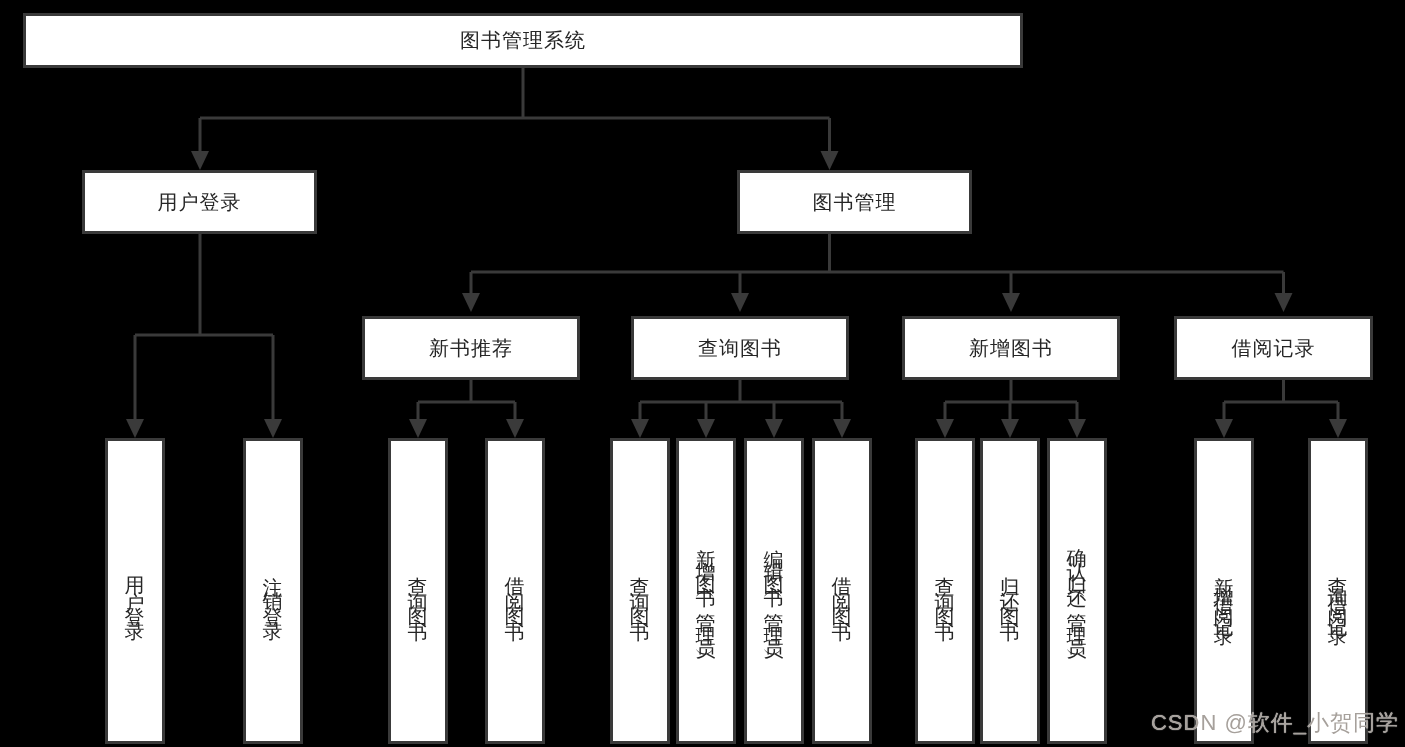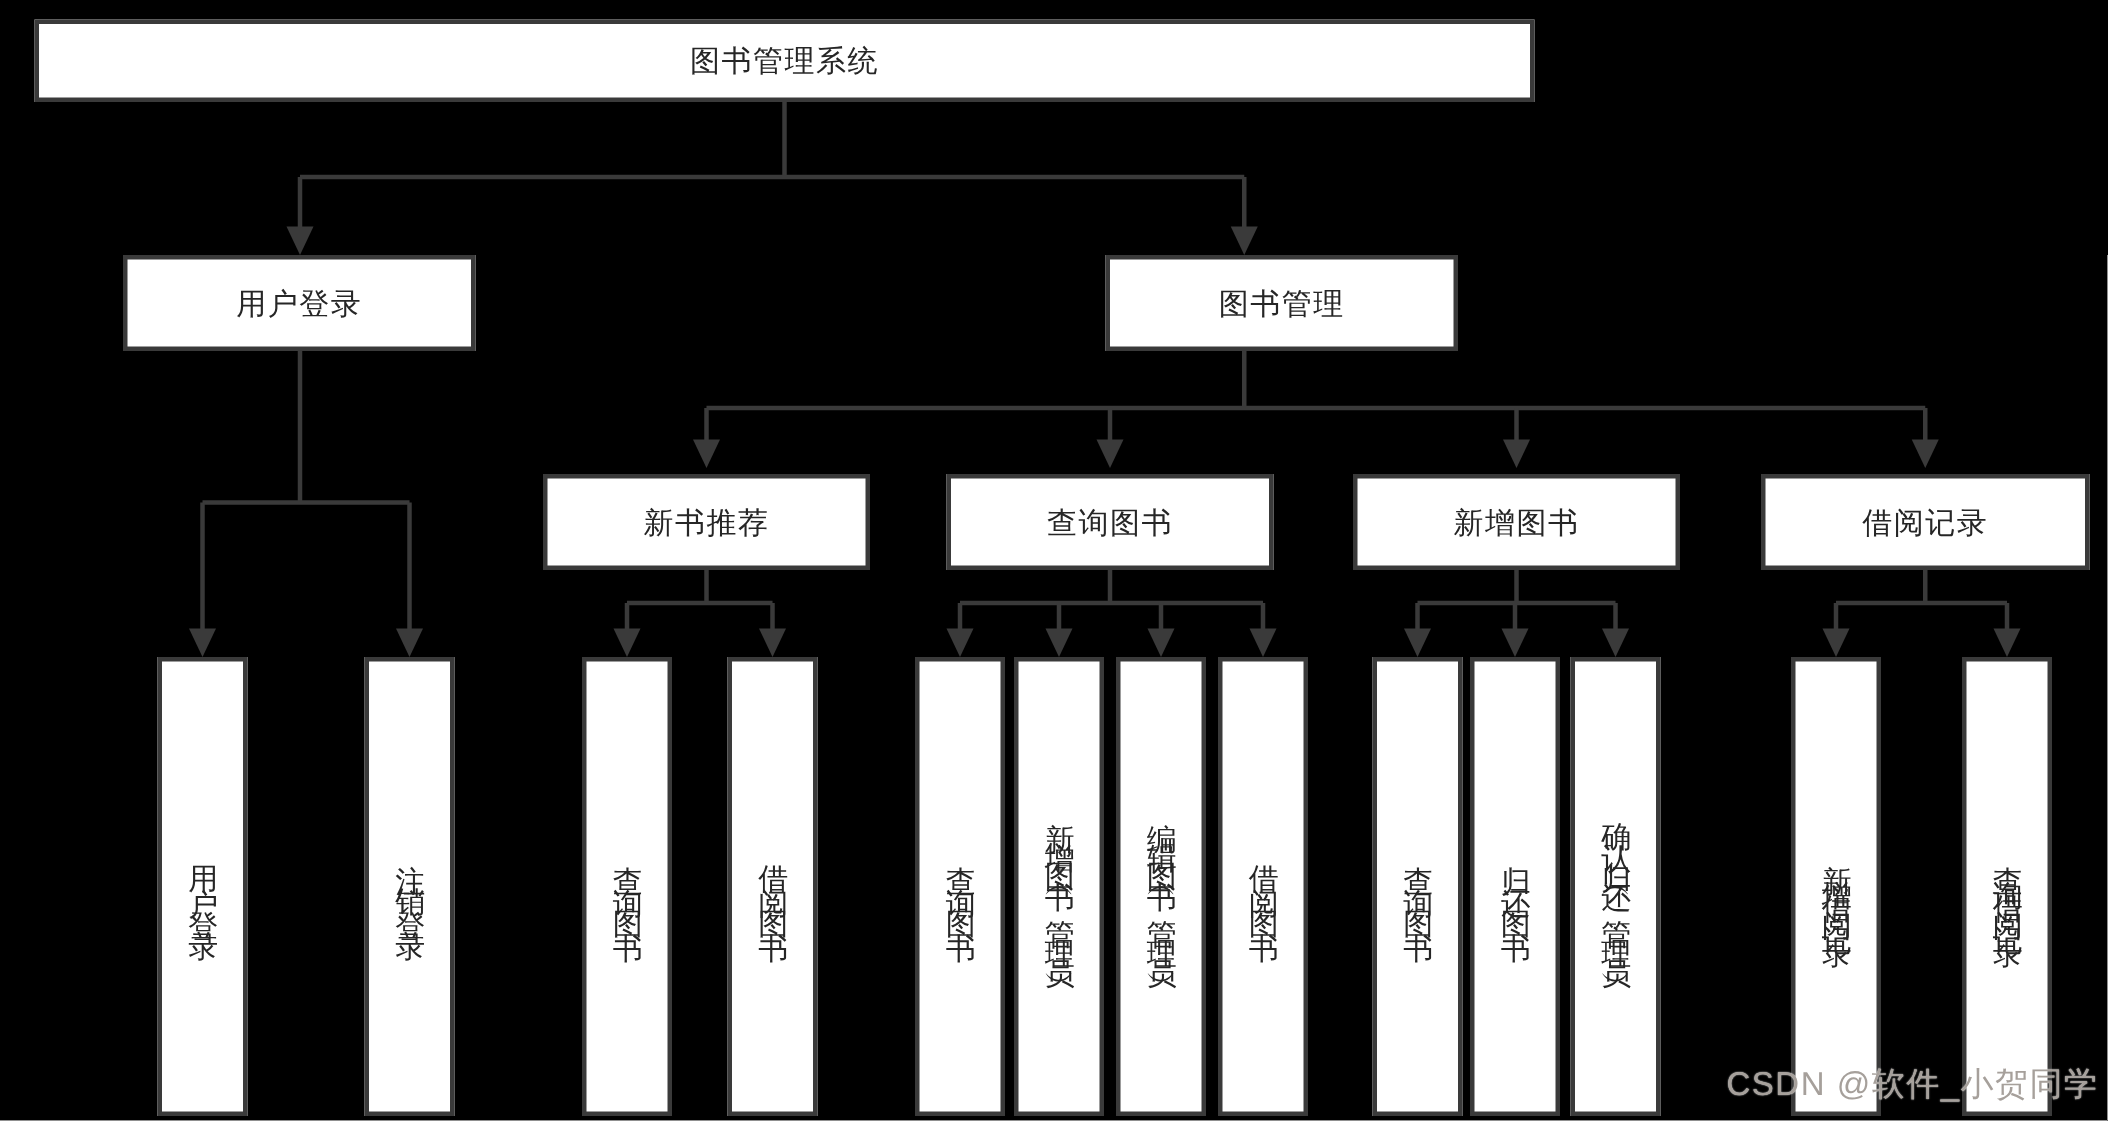--- a/index.html
+++ b/index.html
@@ -14,21 +14,21 @@
     color:#262626; font-size:20px; letter-spacing:1px; z-index:1;
   }
   
   .root  { left:23px;  top:13px;  width:1000px; height:55px; }
   .l1a   { left:82px;  top:170px; width:235px;  height:64px; }
   .l1b   { left:737px; top:170px; width:235px;  height:64px; }
   .l2    { top:316px; height:64px; width:218px; }
   .l2a   { left:362px; }
   .l2b   { left:631px; }
   .l2c   { left:902px; }
-  .l2d   { left:1174px; width:219px; }
+  .l2d   { left:1174px; width:199px; }
   
   .leaf  { top:438px; height:306px; width:60px; }
   .vtext {
     writing-mode:vertical-lr; text-orientation:mixed;
     font-size:20px; line-height:1; letter-spacing:15px; color:#262626;
   }
   .pitch-m .vtext { letter-spacing:10px; }
   .pitch-l .vtext { letter-spacing:13px; }
   .lf1  { left:105px; }  .lf2  { left:243px; }
   .lf3  { left:388px; }  .lf4  { left:485px; }

